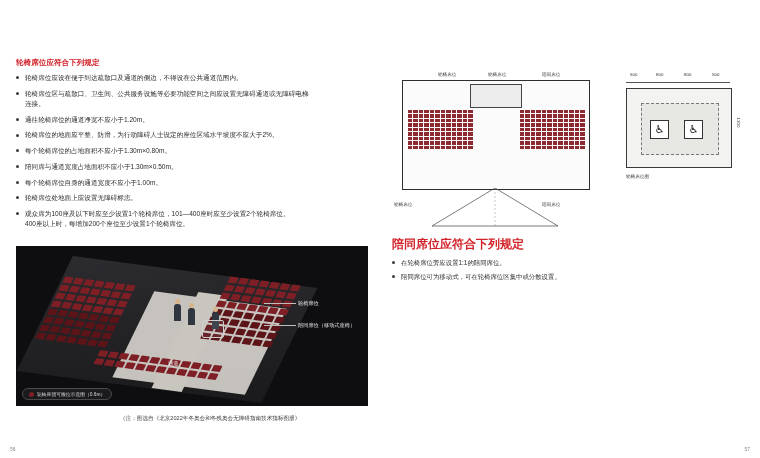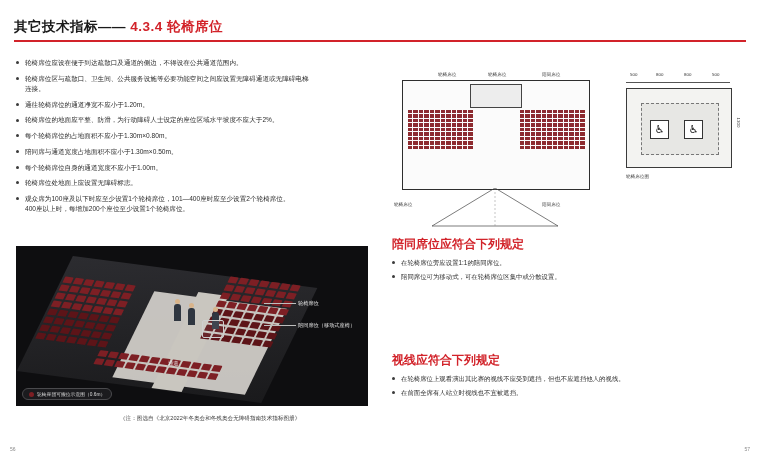--- a/index.html
+++ b/index.html
@@ -146,29 +146,23 @@
     position:absolute;bottom:6px;font-size:5px;color:#8a8a8a;
   }
   .pagenum.l{left:10px;}
   .pagenum.r{right:10px;}
 </style>
 </head>
 <body>
 
 <div class="page">
 
-  <div class="header">
-    <div class="header-line">
-      <span class="blk">其它技术指标——</span>
-      <span class="red">4.3.4 轮椅席位</span>
-    </div>
-    <div class="header-rule"></div>
-  </div>
 
   <div class="left-col">
+    <div class="sec-title">轮椅席位应符合下列规定</div>
     <ul class="bul">
       <li>
           <span class="ln">轮椅席位应设在便于到达疏散口及通道的侧边，不得设在公共通道范围内。</span>
         </li>
       <li>
           <span class="ln">轮椅席位区与疏散口、卫生间、公共服务设施等必要功能空间之间应设置无障碍通道或无障碍电梯</span>
           <span class="ln">连接。</span>
         </li>
       <li>
           <span class="ln">通往轮椅席位的通道净宽不应小于1.20m。</span>
@@ -633,28 +627,17 @@
       <li>
           <span class="ln">在轮椅席位旁应设置1:1的陪同席位。</span>
         </li>
       <li>
           <span class="ln">陪同席位可为移动式，可在轮椅席位区集中或分散设置。</span>
         </li>
     </ul>
   </div>
 
 
-  <div class="rsec" style="top:352px;">
-    <div class="sec-title">视线应符合下列规定</div>
-    <ul class="bul">
-      <li>
-          <span class="ln">在轮椅席位上观看演出其比赛的视线不应受到遮挡，但也不应遮挡他人的视线。</span>
-        </li>
-      <li>
-          <span class="ln">在前面全席有人站立时视线也不宜被遮挡。</span>
-        </li>
-    </ul>
-  </div>
 
   <div class="pagenum l">56</div>
   <div class="pagenum r">57</div>
 
 </div>
 
 </body></html>

